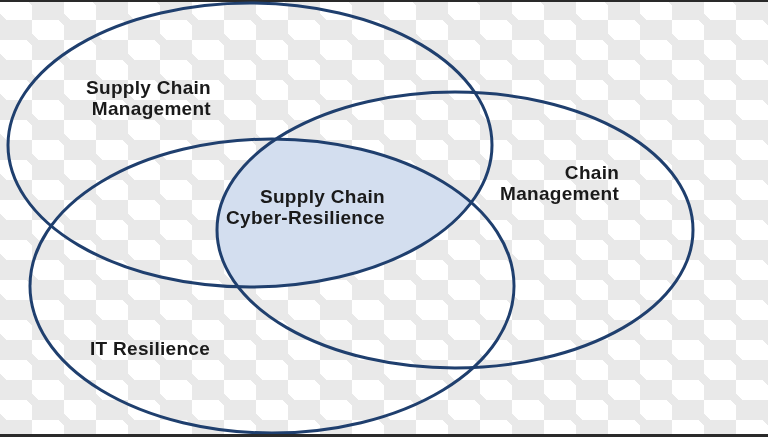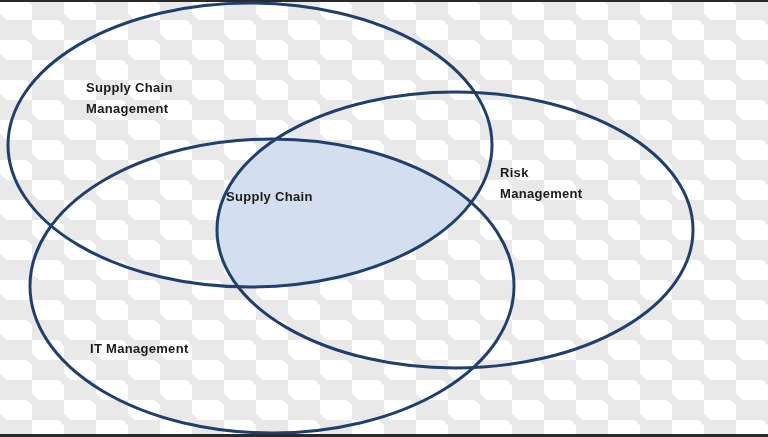--- a/index.html
+++ b/index.html
@@ -6,21 +6,21 @@
   body{width:768px;height:437px;overflow:hidden;position:relative;
     background-color:#ffffff;
     background-image:
       linear-gradient(45deg,#e9e9e9 25%,transparent 25%,transparent 75%,#e9e9e9 75%),
       linear-gradient(45deg,#e9e9e9 25%,transparent 25%,transparent 75%,#e9e9e9 75%);
     background-size:64px 40px;background-position:0 0,32px 20px;
     font-family:"Liberation Sans","DejaVu Sans",sans-serif;}
   .topbar{position:absolute;left:0;top:0;width:768px;height:2px;background:#2a2a2a;}
   .botbar{position:absolute;left:0;bottom:0;width:768px;height:3px;background:#2a2a2a;}
   svg{position:absolute;left:0;top:0;}
-  .lbl{position:absolute;color:#1a1a1a;font-weight:bold;font-size:13px;line-height:21px;text-align:left;white-space:nowrap;letter-spacing:0.3px;}
+  .lbl{position:absolute;color:#1a1a1a;font-weight:bold;font-size:19px;line-height:21px;text-align:right;white-space:nowrap;letter-spacing:0.3px;}
 </style>
 </head>
 <body>
 
 <div class="topbar"></div>
 
 <svg width="768" height="437" viewBox="0 0 768 437">
   <defs>
     <clipPath id="c1">
         <ellipse cx="250" cy="145" rx="242" ry="142"></ellipse>
@@ -38,25 +38,26 @@
   <ellipse cx="455" cy="230" rx="238" ry="138" fill="none" stroke="#1f3f6e" stroke-width="3"></ellipse>
   <ellipse cx="272" cy="286" rx="242" ry="147" fill="none" stroke="#1f3f6e" stroke-width="3"></ellipse>
 </svg>
 
 <div class="lbl" style="left:86px;top:77px;">
   <div>Supply Chain</div>
   <div>Management</div>
 </div>
 
 <div class="lbl" style="left:500px;top:162px;">
-  <div>Risk</div>
+  <div>Chain</div>
   <div>Management</div>
 </div>
 
 <div class="lbl" style="left:90px;top:338px;">
-  <div>IT Management</div>
+  <div>IT Resilience</div>
 </div>
 
 <div class="lbl" style="left:226px;top:186px;">
   <div>Supply Chain</div>
+  <div>Cyber-Resilience</div>
 </div>
 
 <div class="botbar"></div>
 
 </body></html>

